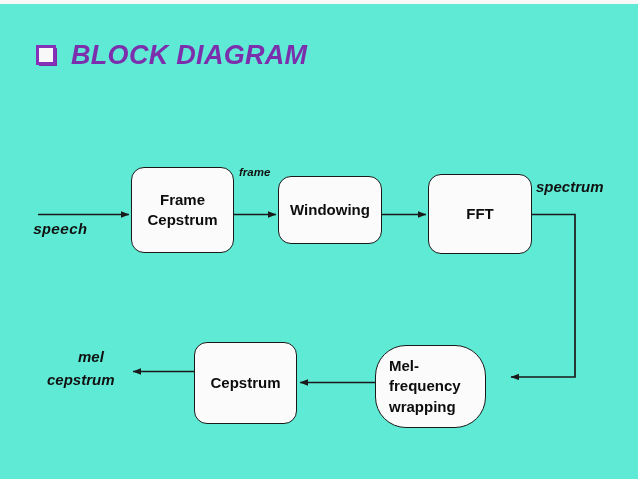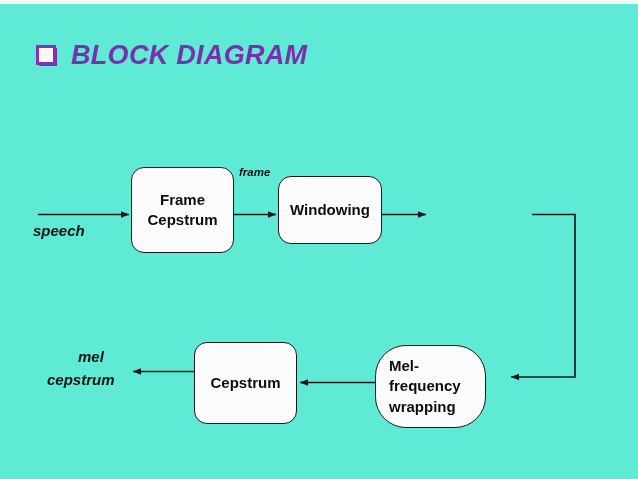--- a/index.html
+++ b/index.html
@@ -110,21 +110,21 @@
   
   .flabel {
     position: absolute;
     font-style: italic;
     font-weight: bold;
     color: #111;
     white-space: nowrap;
     line-height: 1.35;
   }
   #label-continuous { left: 33px;  top: 182px; font-size: 15px; }
-  #label-speech     { left: 33px;  top: 217px; font-size: 15px; }
+  #label-speech     { left: 33px;  top: 217px; font-size: 15px; font-family: Liberation Mono, monospace; }
   #label-frame      { left: 239px; top: 161px; font-size: 11.5px; }
   #label-spectrum   { left: 536px; top: 173px; font-size: 15px; }
   #label-mel        { left: 70px;  top: 343px; font-size: 15px; margin-left: 8px; }
   #label-cepstrum-o { left: 47px;  top: 366px; font-size: 15px; }
 </style>
 </head>
 <body>
 
 <div id="slide">
 
@@ -162,31 +162,35 @@
       <span>
         <span>Frame</span><br>
         <span>Cepstrum</span>
       </span>
     </div>
 
     <div class="node center" id="node-windowing">
       <span>Windowing</span>
     </div>
 
+    <div class="node center" id="node-fft">
+      <span>FFT</span>
+    </div>
 
     <div class="node leftal" id="node-mel-wrapping">
       <span>
         <span>Mel-frequency</span><br>
         <span>wrapping</span>
       </span>
     </div>
 
     <div class="node center" id="node-cepstrum">
       <span>Cepstrum</span>
     </div>
 
     <div class="flabel" id="label-speech">speech</div>
     <div class="flabel" id="label-frame">frame</div>
+    <div class="flabel" id="label-spectrum">spectrum</div>
     <div class="flabel" id="label-mel">mel</div>
     <div class="flabel" id="label-cepstrum-o">cepstrum</div>
 
   </div>
 </div>
 
 </body></html>

